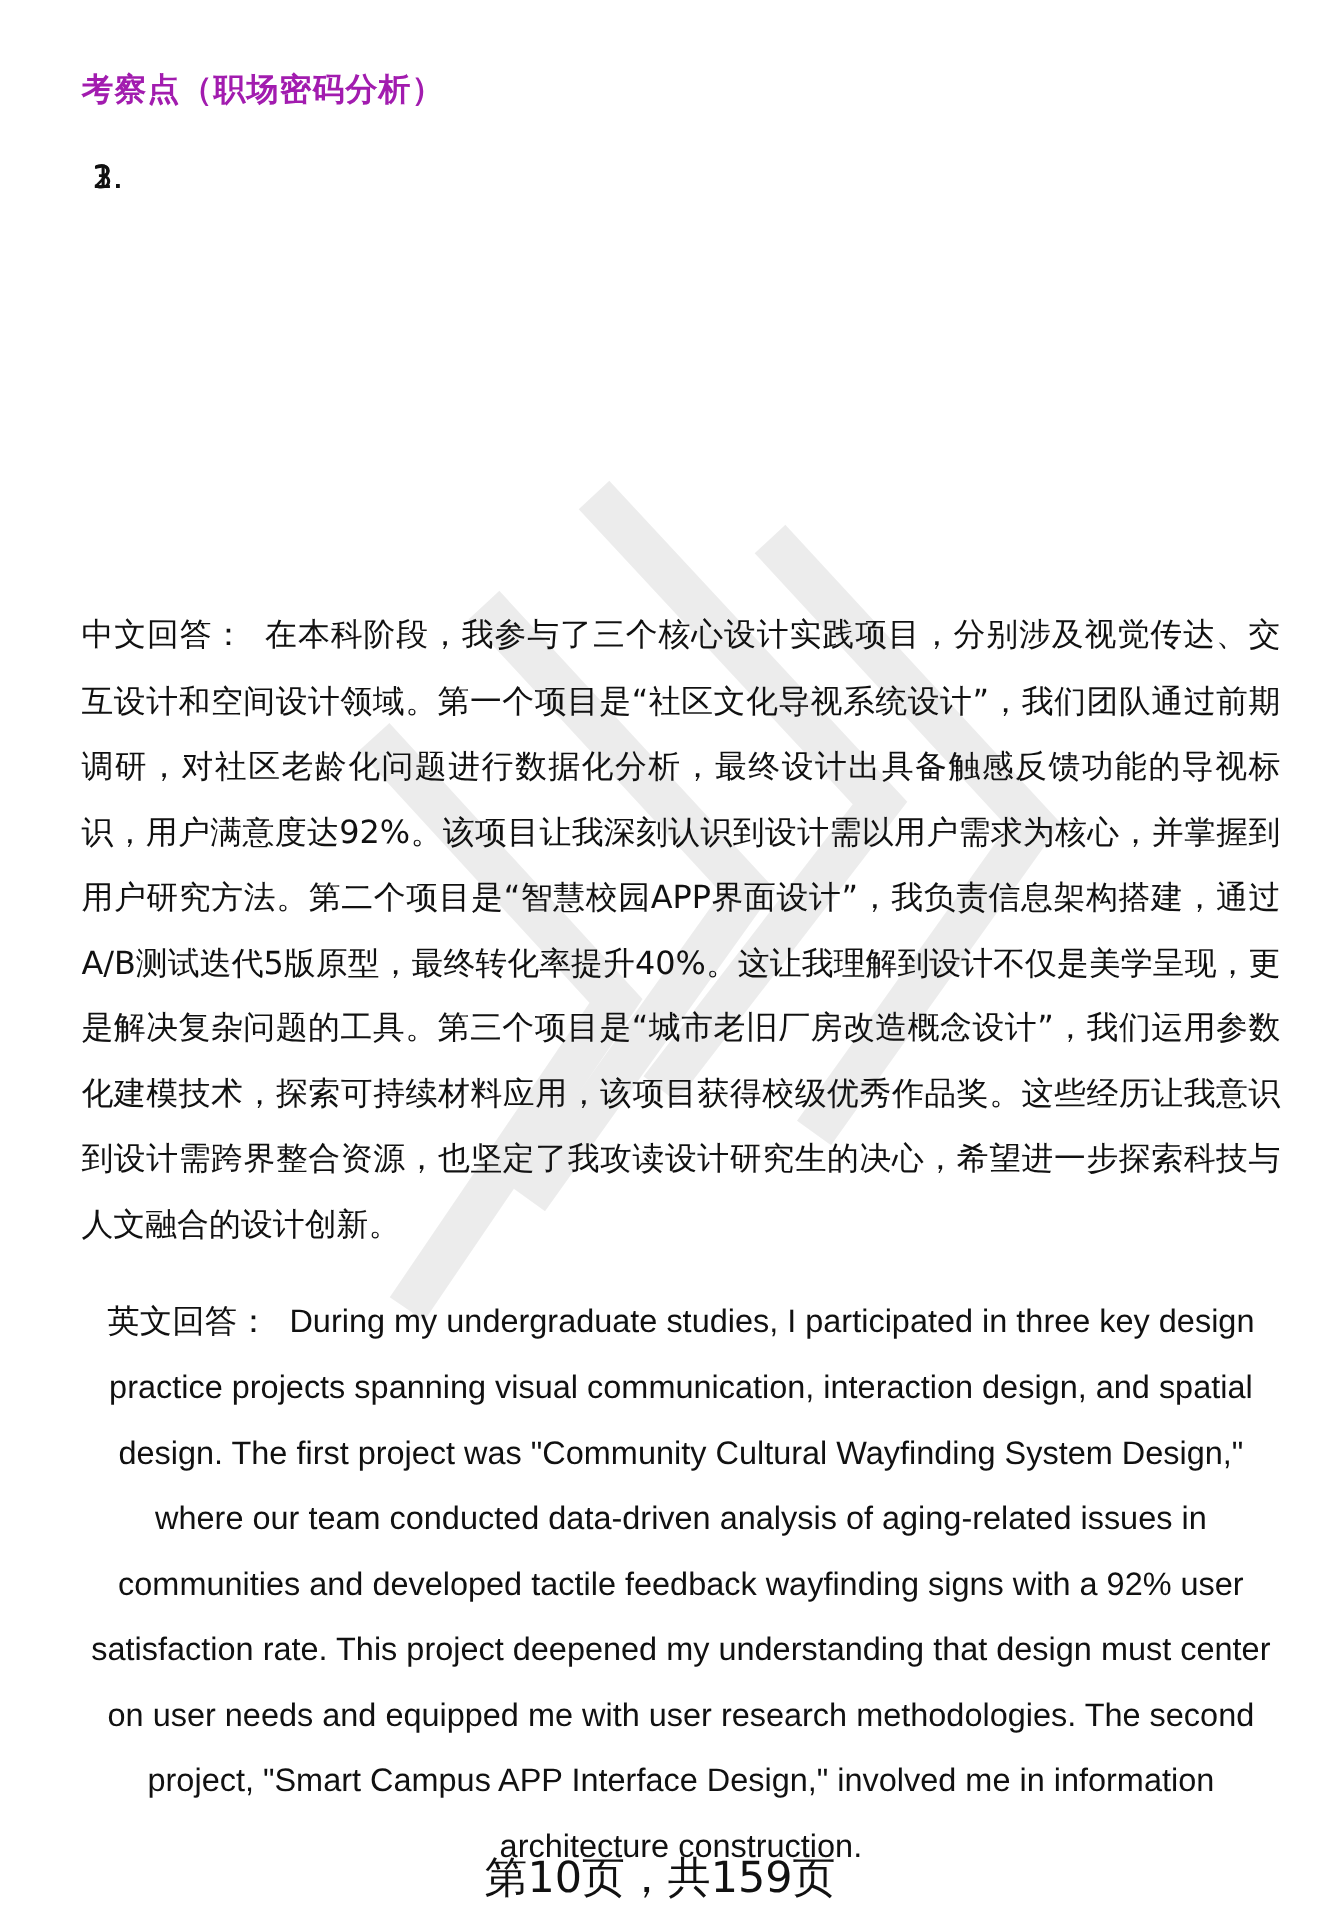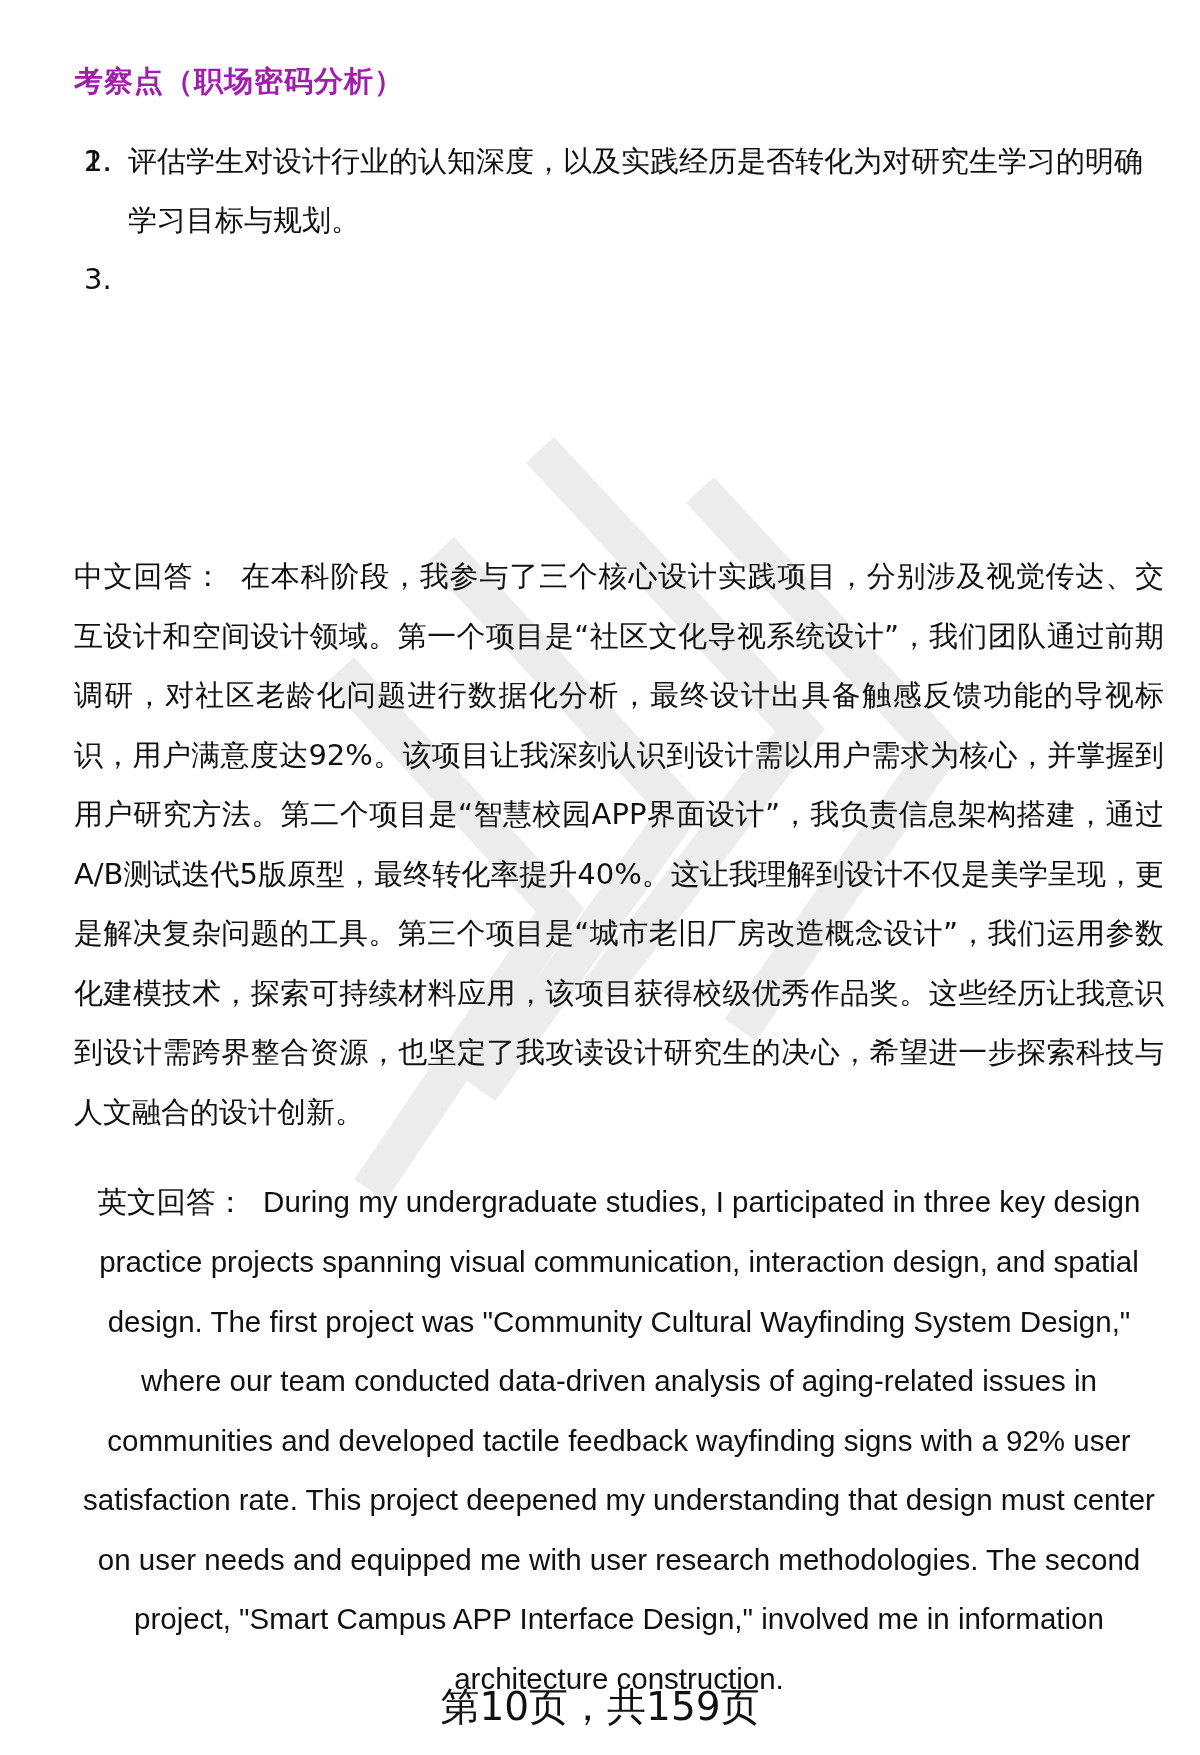--- a/index.html
+++ b/index.html
@@ -35,21 +35,20 @@
 
 <div class="page">
   <div class="title">考察点（职场密码分析）</div>
 
   <ol class="list">
     <li>
       <span class="num">1.</span>
     </li>
     <li>
       <span class="num">2.</span>
-      <span>评估学生对设计行业的认知深度，以及实践经历是否转化为对研究生学习的明确学习目标与规划。</span>
     </li>
     <li>
       <span class="num">3.</span>
     </li>
   </ol>
 
   <p class="para zh">
     <span class="label">中文回答：</span><span>在本科阶段，我参与了三个核心设计实践项目，分别涉及视觉传达、交互设计和空间设计领域。第一个项目是“社区文化导视系统设计”，我们团队通过前期调研，对社区老龄化问题进行数据化分析，最终设计出具备触感反馈功能的导视标识，用户满意度达92%。该项目让我深刻认识到设计需以用户需求为核心，并掌握到用户研究方法。第二个项目是“智慧校园APP界面设计”，我负责信息架构搭建，通过A/B测试迭代5版原型，最终转化率提升40%。这让我理解到设计不仅是美学呈现，更是解决复杂问题的工具。第三个项目是“城市老旧厂房改造概念设计”，我们运用参数化建模技术，探索可持续材料应用，该项目获得校级优秀作品奖。这些经历让我意识到设计需跨界整合资源，也坚定了我攻读设计研究生的决心，希望进一步探索科技与人文融合的设计创新。</span>
   </p>
 

